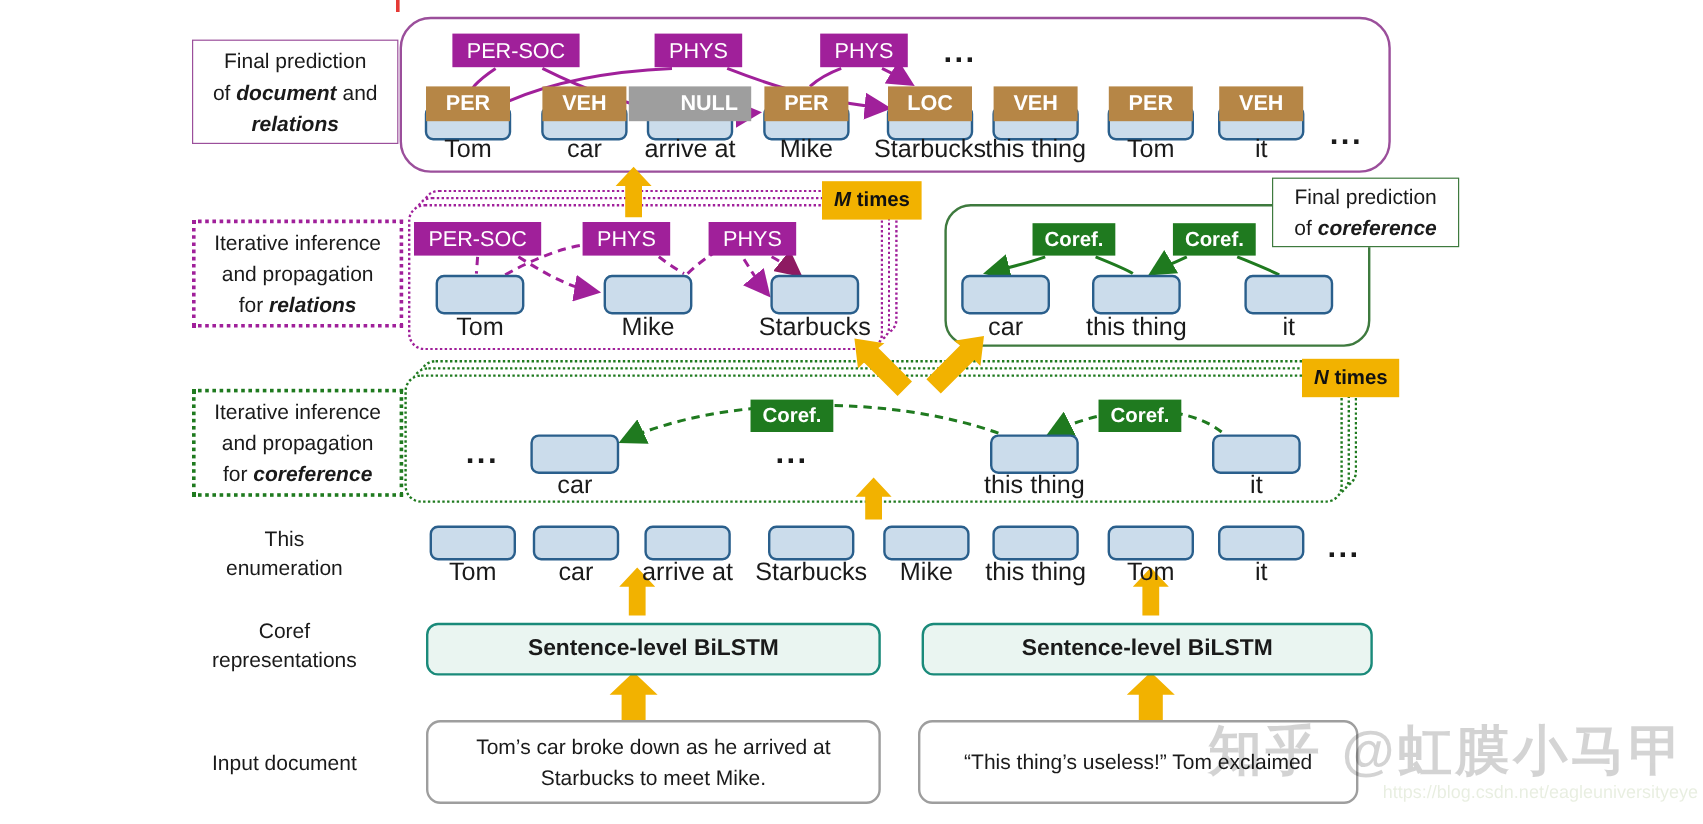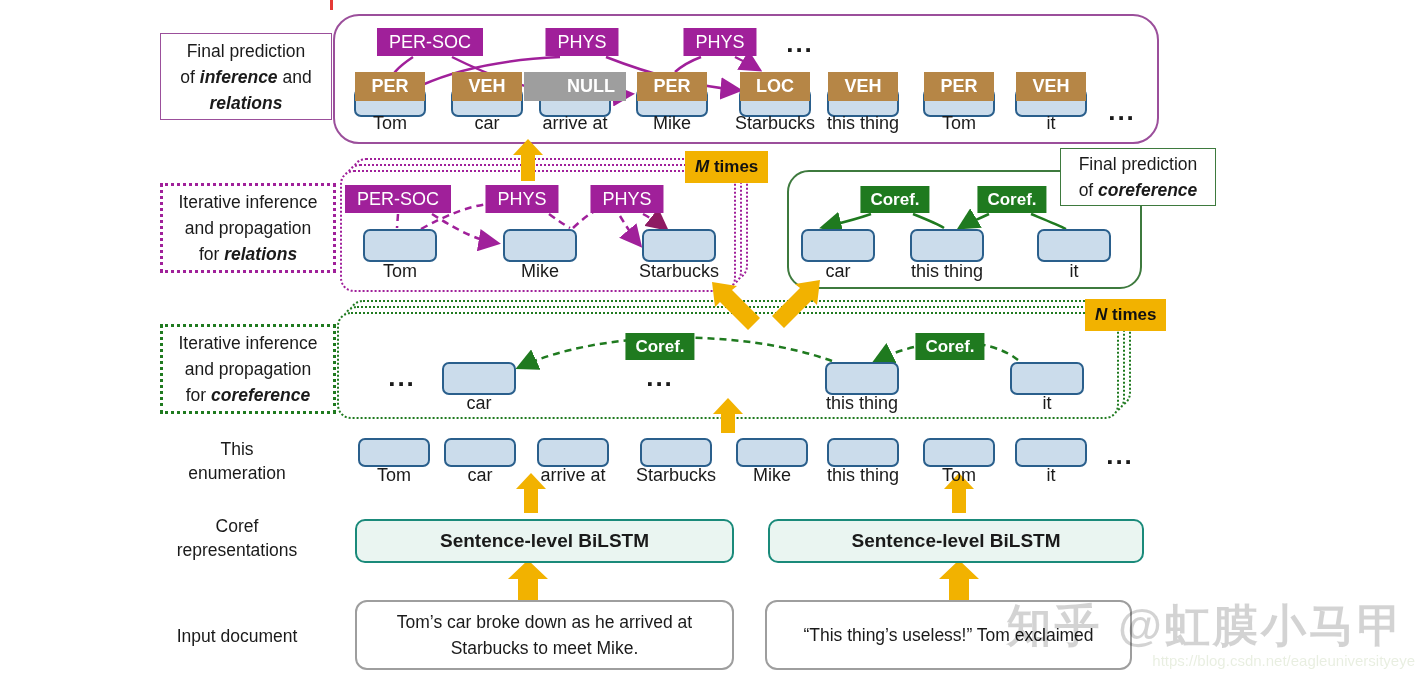--- a/index.html
+++ b/index.html
@@ -26,21 +26,21 @@
   .tagbox.gray{background:var(--gray,#9E9E9E);padding-left:36px;}
   .reltag{position:absolute;transform:translateX(-50%);height:28px;line-height:28px;padding:0 12px;
           background:var(--purple,#A0209A);color:#fff;font-weight:normal;font-size:18px;z-index:6;white-space:nowrap;}
   .coreftag{position:absolute;transform:translateX(-50%);height:27px;line-height:27px;padding:0 10px;
           background:var(--green,#1F7A1F);color:#fff;font-weight:bold;font-size:17px;z-index:6;white-space:nowrap;}
   
   .spanbox{position:absolute;transform:translateX(-50%);width:68px;height:25px;
            background:var(--span-fill,#CBDCEB);border:2px solid var(--span-border,#2A5F8C);
            border-radius:7px;z-index:6;}
   .spanbox.t2{width:70px;height:29px;}
-  .word{position:absolute;transform:translateX(-50%);white-space:nowrap;font-size:18px;z-index:6;}
+  .word{position:absolute;transform:translateX(-50%);white-space:nowrap;font-size:21px;z-index:6;}
   .dots{position:absolute;transform:translateX(-50%);font-size:26px;font-weight:bold;letter-spacing:2px;z-index:6;}
   
   .times{position:absolute;background:var(--gold,#F2B200);color:#111;font-weight:bold;font-size:17px;
          height:32px;line-height:32px;padding:0 10px;z-index:8;white-space:nowrap;}
   
   .bilstm{position:absolute;height:40px;line-height:40px;text-align:center;font-weight:bold;font-size:19px;
           background:var(--teal-fill,#EAF5F1);border:2px solid var(--teal-border,#1A8A7A);border-radius:10px;z-index:6;}
   .docbox{position:absolute;height:66px;background:#fff;border:2px solid var(--gray,#9E9E9E);border-radius:12px;
           display:flex;flex-direction:column;justify-content:center;text-align:center;font-size:17.5px;
           line-height:26px;z-index:6;}
@@ -122,21 +122,21 @@
       <polygon points="959,473 974,489 966,489 966,513 952,513 952,489 944,489"></polygon>
       <polygon points="528,560 548,579 538,579 538,601 518,601 518,579 508,579"></polygon>
       <polygon points="959,560 979,579 969,579 969,601 949,601 949,579 939,579"></polygon>
       <polygon points="712,282 737,286 732,290 760,318 748,330 720,302 715,307"></polygon>
       <polygon points="820,280 817,305 812,300 784,328 772,316 800,288 795,284"></polygon>
     </g>
   </svg>
 
   <div class="callout co-solid-purple" style="left:160px;top:33px;width:170px;height:85px;">
     <div><span>Final prediction</span></div>
-    <div><span>of </span><span class="bi">inference</span><span> and</span></div>
+    <div><span>of </span><span class="bi">document</span><span> and</span></div>
     <div><span class="bi">relations</span></div>
   </div>
 
   <div class="callout co-dash-purple" style="left:160px;top:183px;width:170px;height:84px;">
     <div><span>Iterative inference</span></div>
     <div><span>and propagation</span></div>
     <div><span>for </span><span class="bi">relations</span></div>
   </div>
 
   <div class="callout co-dash-green" style="left:160px;top:324px;width:170px;height:84px;">

